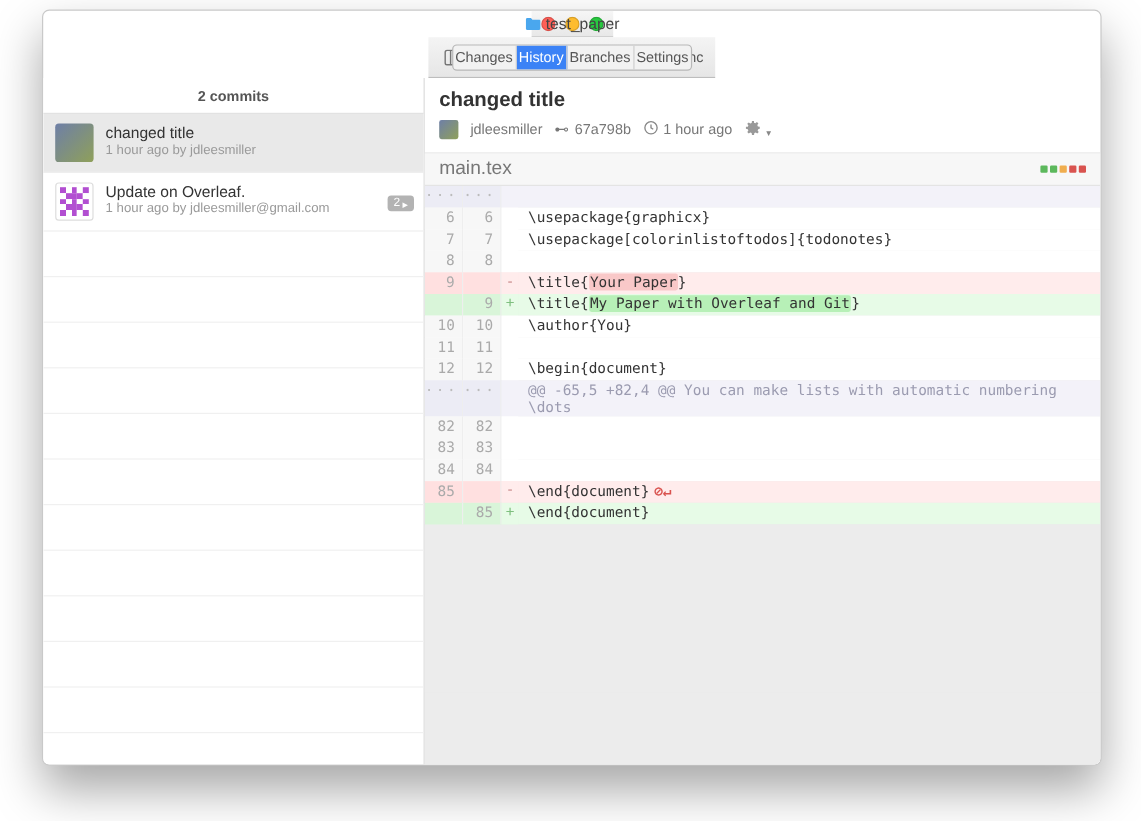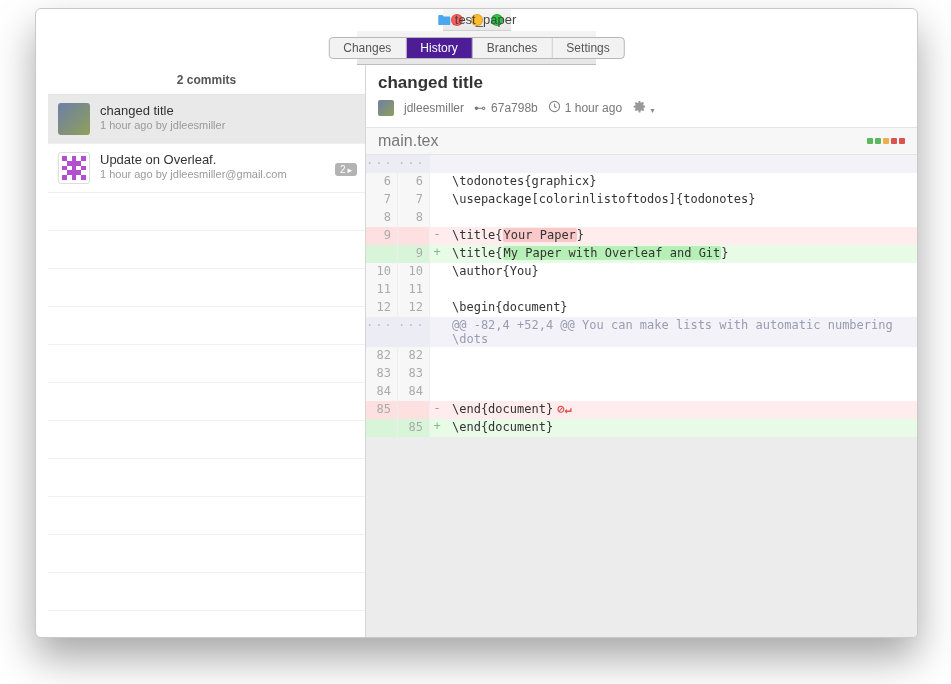--- a/index.html
+++ b/index.html
@@ -29,27 +29,27 @@
   }
   .tb-left { display: flex; align-items: center; gap: 22px; }
   .icon-btn { color: #6a6a6a; display: inline-flex; align-items: center; justify-content: center; width: 22px; height: 22px; border-radius: 4px; cursor: pointer; }
   .divider { width: 1px; height: 20px; background: #c8c8c8; }
   .branch-drop { display: flex; align-items: center; gap: 4px; color: #6a6a6a; cursor: pointer; padding: 2px 4px; }
   .branch-drop .caret { font-size: 9px; }
   .tabs {
     position: absolute; left: 50%; transform: translateX(-50%);
     display: flex; border: 1px solid #b7b7b7; border-radius: 4px; overflow: hidden; background: #f2f2f2;
   }
-  .tab { padding: 3px 14px; color: #555; border-right: 1px solid #cfcfcf; cursor: pointer; font-size: 12px; }
+  .tab { padding: 3px 2px; color: #555; border-right: 1px solid #cfcfcf; cursor: pointer; font-size: 12px; }
   .tab:last-child { border-right: none; }
-  .tab.active { background: #4c1d95; color: #fff; }
+  .tab.active { background: #3b82f6; color: #fff; }
   .tb-right { margin-left: auto; display: flex; align-items: center; gap: 6px; color: #555; cursor: pointer; font-size: 12px; }
   .tb-right .sync-icon { display: inline-flex; }
   .body { display: flex; flex: 1; min-height: 0; }
-  .sidebar { width: 318px; border-right: 1px solid #d6d6d6; display: flex; flex-direction: column; background: #fff; margin-left: 12px; }
+  .sidebar { width: 318px; border-right: 1px solid #d6d6d6; display: flex; flex-direction: column; background: #fff; }
   .sidebar-header {
     height: 30px; display: flex; align-items: center; justify-content: center;
     font-weight: 600; color: #555; border-bottom: 1px solid #e2e2e2; font-size: 12px;
   }
   .commit-list { flex: 1; overflow: auto; }
   .commit-item {
     display: flex; gap: 10px; padding: 8px 10px 8px 10px; border-bottom: 1px solid #eee; cursor: pointer; position: relative;
   }
   .commit-item.selected { background: #e9e9e9; }
   .avatar { width: 32px; height: 32px; border-radius: 3px; background: #b575d6; display: flex; align-items: center; justify-content: center; overflow: hidden; }
@@ -278,21 +278,21 @@
 
         <div class="diff-row hunk">
           <div class="gut">···</div>
             <div class="gut">···</div>
             <div class="sign"></div>
         </div>
         <div class="diff-row">
           <div class="gut">6</div>
             <div class="gut">6</div>
             <div class="sign"></div>
-          <div class="code">\todonotes{graphicx}</div>
+          <div class="code">\usepackage{graphicx}</div>
         </div>
         <div class="diff-row">
           <div class="gut">7</div>
             <div class="gut">7</div>
             <div class="sign"></div>
           <div class="code">\usepackage[colorinlistoftodos]{todonotes}</div>
         </div>
         <div class="diff-row">
           <div class="gut">8</div>
             <div class="gut">8</div>
@@ -327,21 +327,21 @@
           <div class="gut">12</div>
             <div class="gut">12</div>
             <div class="sign"></div>
           <div class="code">\begin{document}</div>
         </div>
 
         <div class="diff-row hunk">
           <div class="gut">···</div>
             <div class="gut">···</div>
             <div class="sign"></div>
-          <div class="code">@@ -82,4 +52,4 @@ You can make lists with automatic numbering \dots</div>
+          <div class="code">@@ -65,5 +82,4 @@ You can make lists with automatic numbering \dots</div>
         </div>
         <div class="diff-row">
           <div class="gut">82</div>
             <div class="gut">82</div>
             <div class="sign"></div>
           <div class="code"></div>
         </div>
         <div class="diff-row">
           <div class="gut">83</div>
             <div class="gut">83</div>

